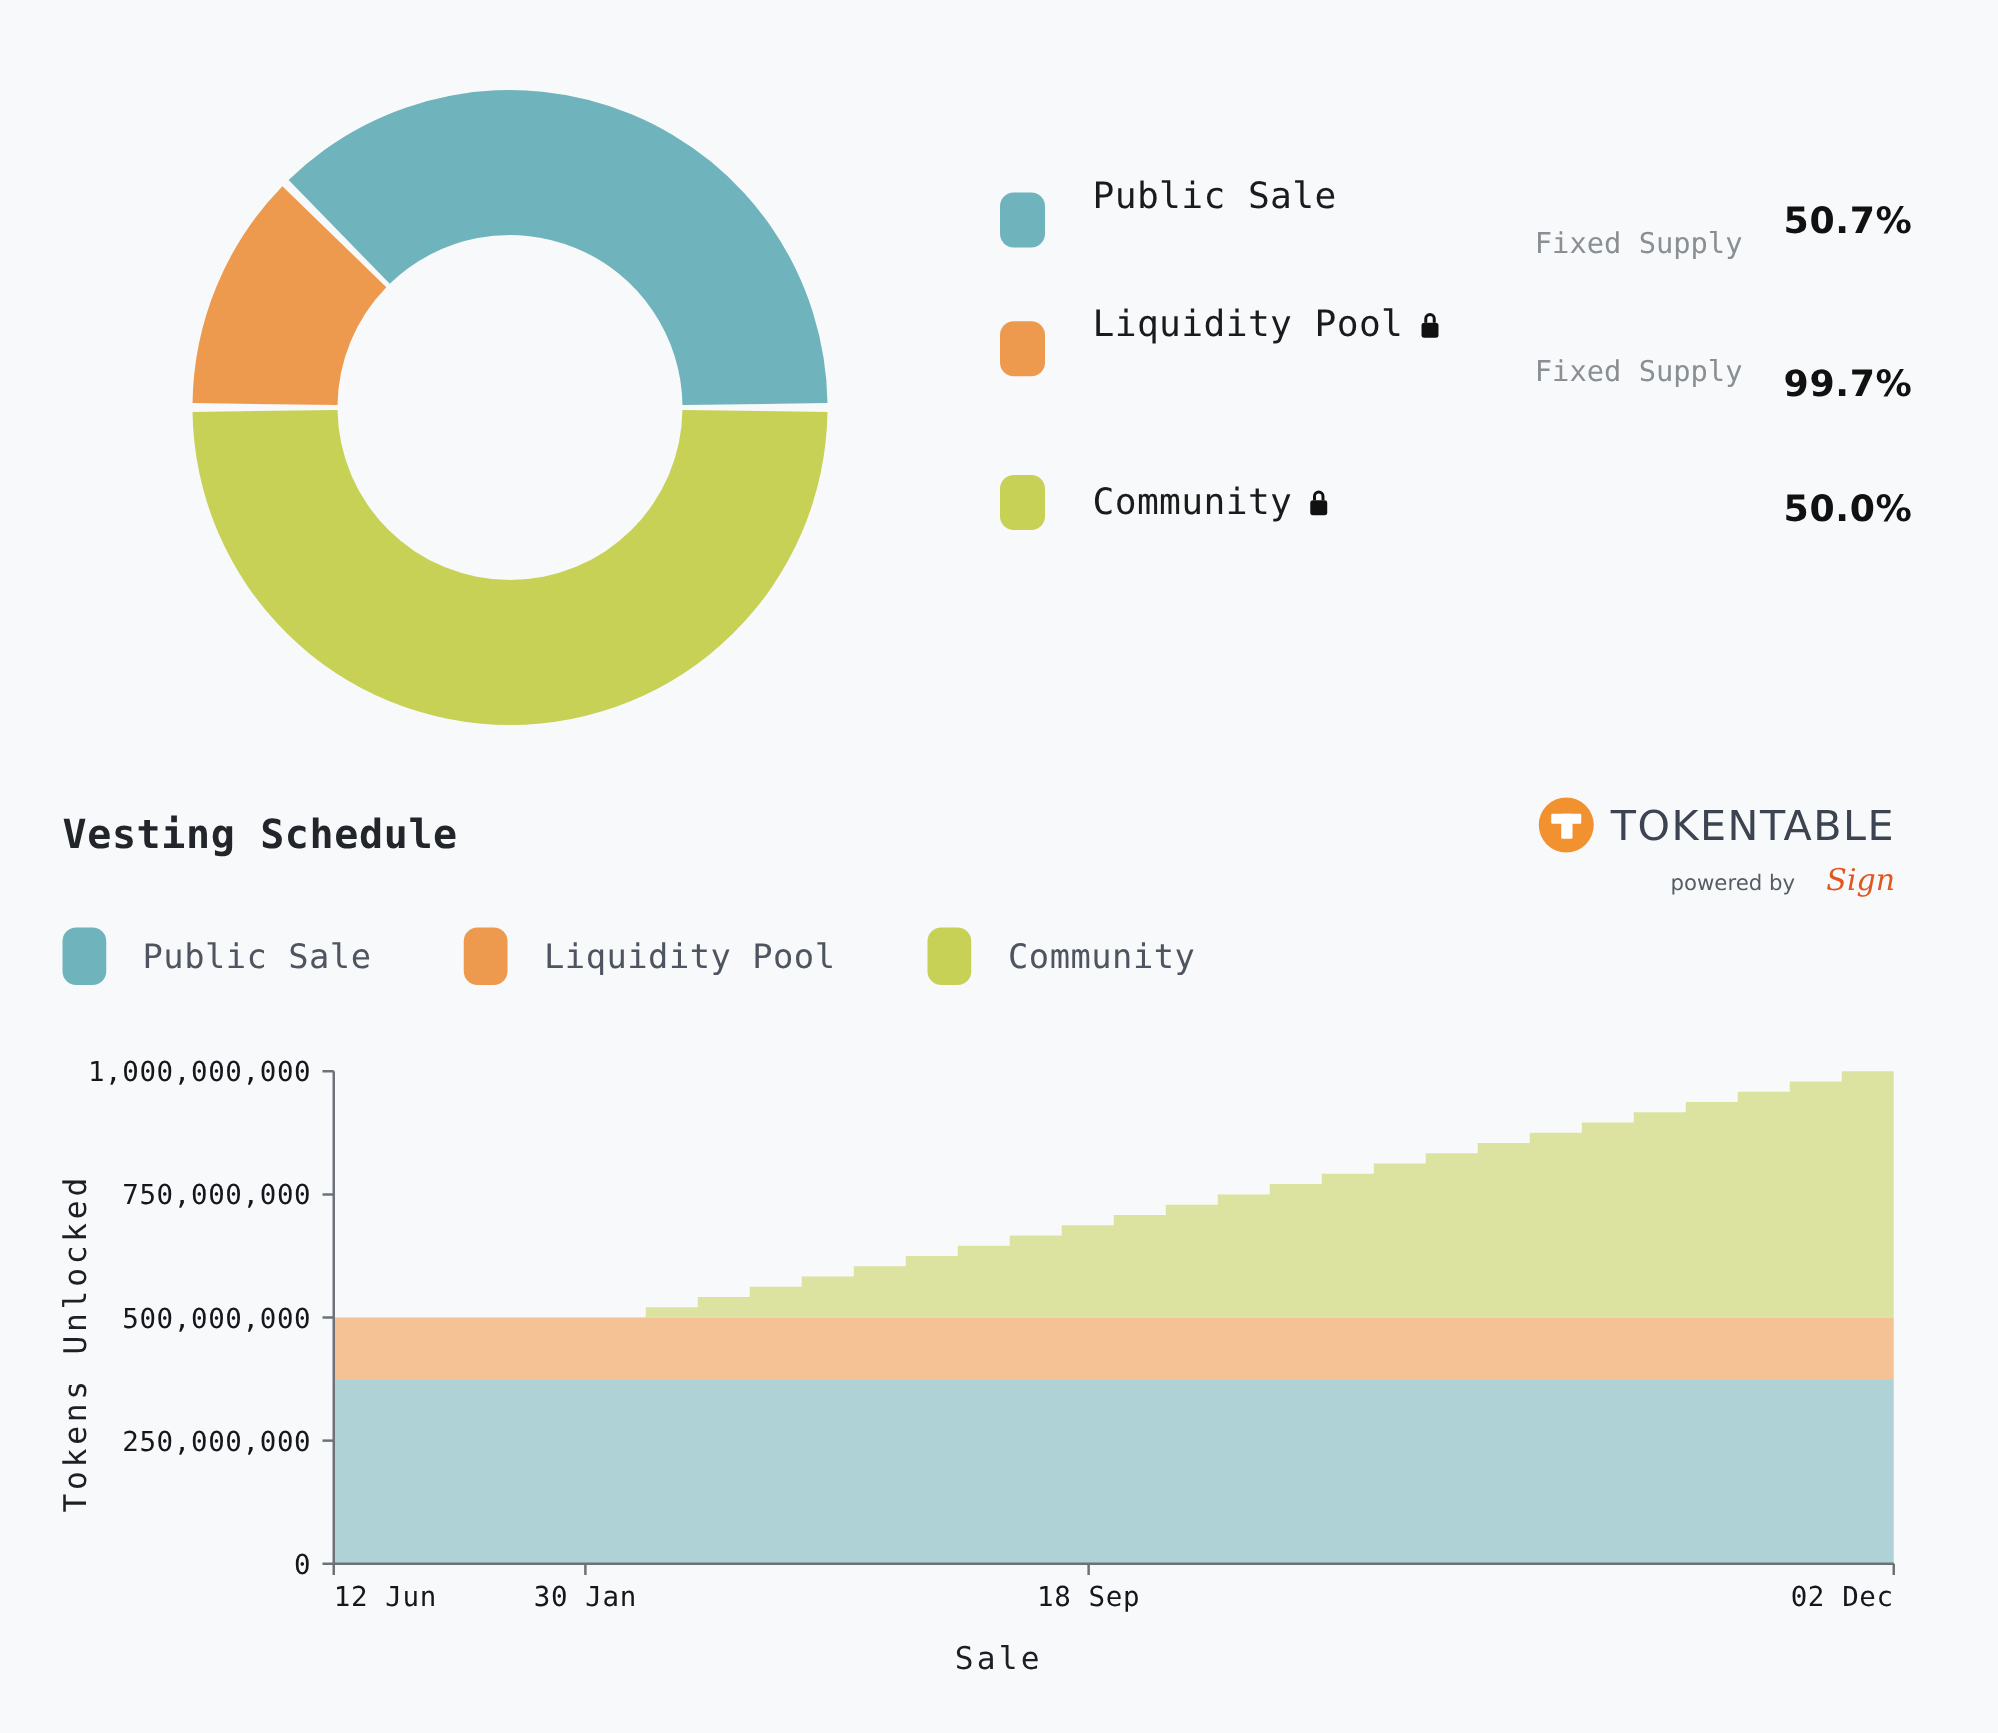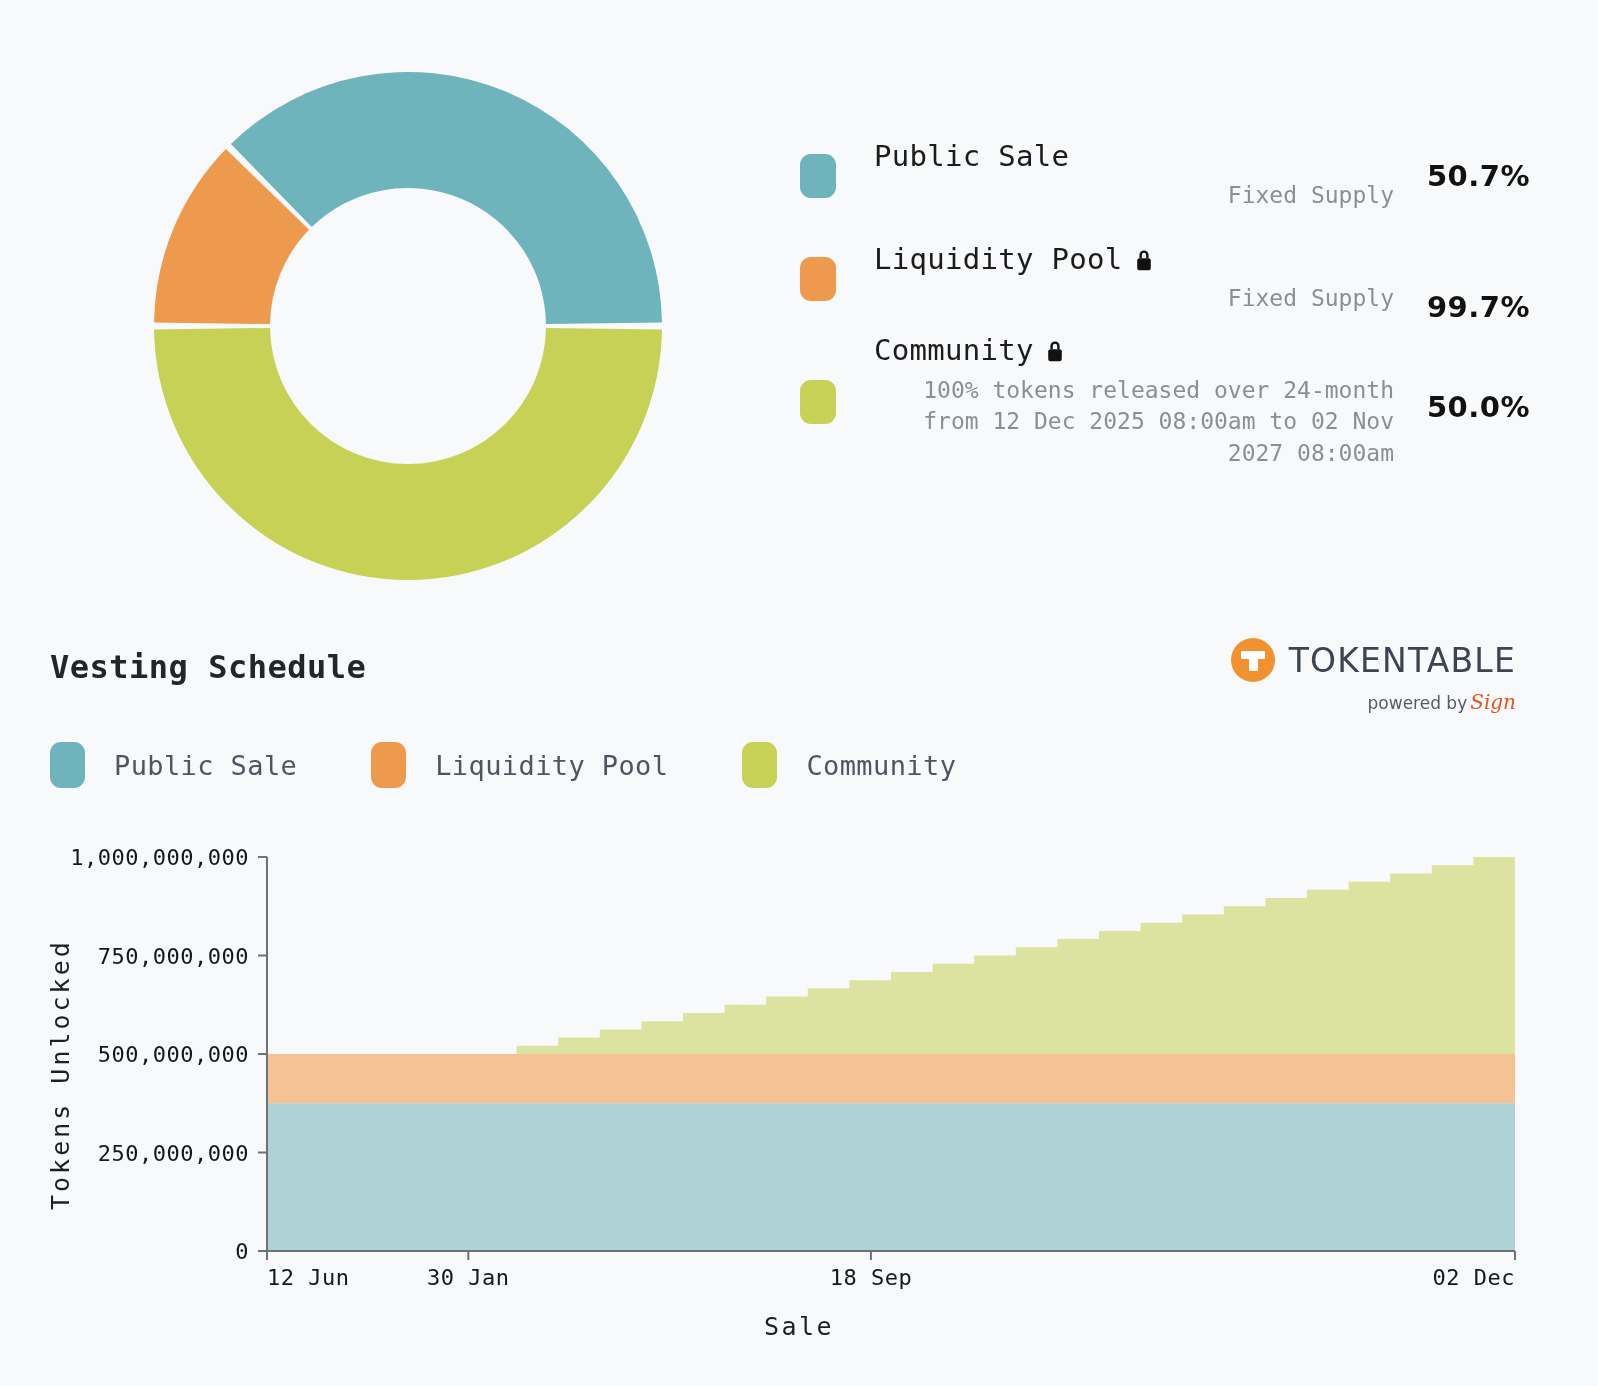--- a/index.html
+++ b/index.html
@@ -54,25 +54,25 @@
   .brand-mark .tbar { position: absolute; background: #fff; }
   .brand-mark .tbar.h { left: 10px; top: 13px; width: 24px; height: 8px; border-radius: 1px; }
   .brand-mark .tbar.v { left: 18px; top: 13px; width: 9px; height: 20px; border-radius: 1px; }
   .brand-name {
     font-family: "DejaVu Sans", sans-serif; font-weight: 400; font-size: 33px;
     color: #3B4450; letter-spacing: 1.2px;
   }
   .brand-sub {
     margin-top: 8px; font-family: "DejaVu Sans", sans-serif;
     font-size: 17px; color: #555c66; display: flex; justify-content: flex-end;
-    align-items: baseline; gap: 3px;
+    align-items: baseline; gap: 25px;
   }
   .brand-sign {
     font-family: "DejaVu Serif", serif; font-style: italic;
-    color: #E2561F; font-size: 20px;
+    color: #E2561F; font-size: 24px;
   }
 
   
   .vlegend { position: absolute; left: 50px; top: 742px; display: flex; align-items: center; }
   .vl-item { display: flex; align-items: center; }
   .vl-sw { width: 35px; height: 46px; border-radius: 11px; }
   .vl-label { font-size: 27px; color: #4f5560; margin-left: 29px; letter-spacing: .4px; }
   .vl-gap1 { width: 74px; }
   .vl-gap2 { width: 74px; }
 
@@ -143,21 +143,20 @@
     <div class="alloc-row r3">
       <div class="swatch" style="background:#C6D155"></div>
       <div class="alloc-text">
         <div class="alloc-name">
           <span>Community</span>
           <svg class="lock" viewBox="0 0 24 28">
             <path d="M7 12 V8.5 A5 5 0 0 1 17 8.5 V12 h-2.6 V8.5 a2.4 2.4 0 0 0 -4.8 0 V12 Z" fill="#111"></path>
             <rect x="4.6" y="12" width="14.8" height="13.2" rx="2.4" fill="#111"></rect>
           </svg>
         </div>
-        <div class="alloc-sub">100% tokens released over 24-month from 12 Dec 2025 08:00am to 02 Nov 2027 08:00am</div>
       </div>
       <div class="alloc-pct" style="top:58px">50.0%</div>
     </div>
 
   </div>
 
   <div class="vest-title">Vesting Schedule</div>
 
   <div class="brand">
     <div class="brand-top">

